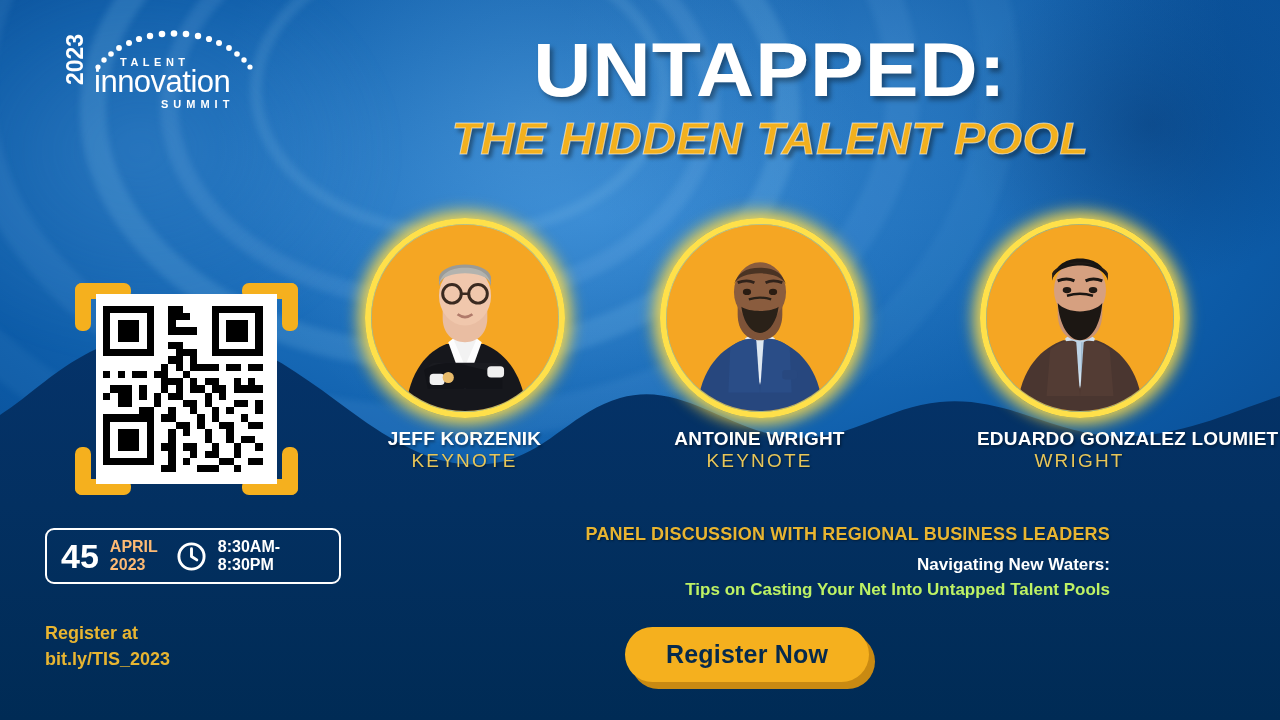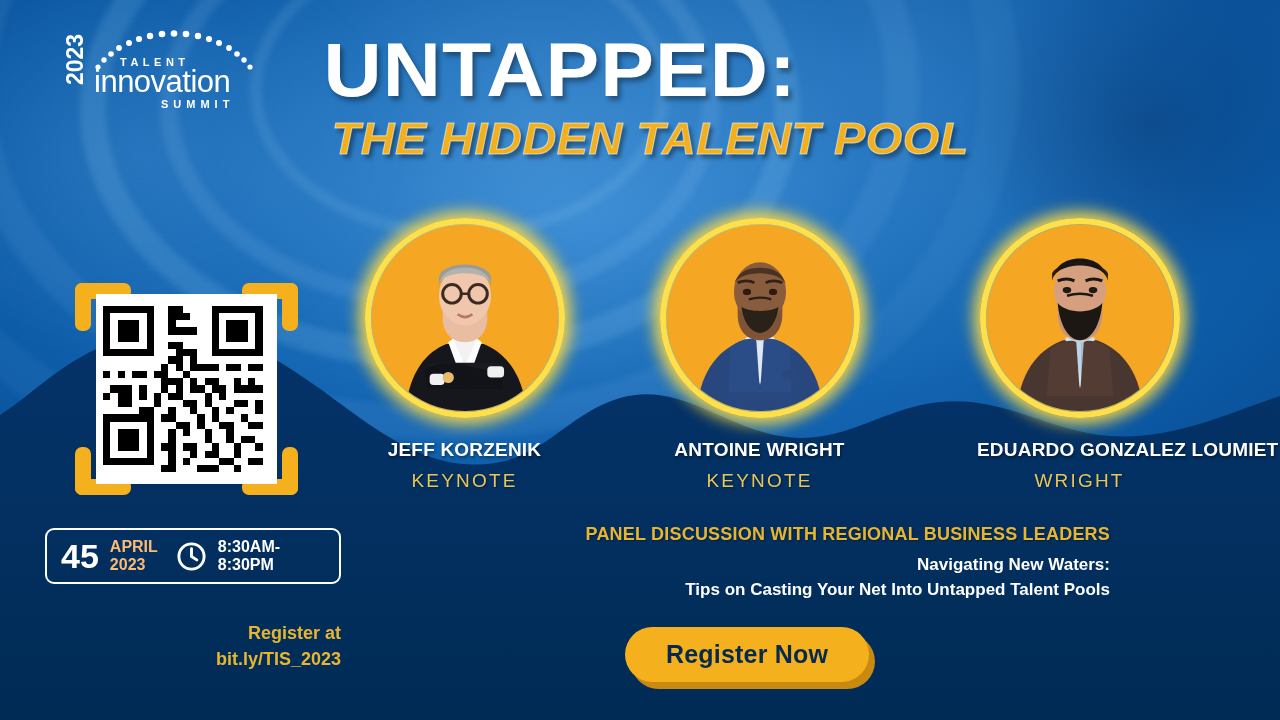--- a/index.html
+++ b/index.html
@@ -58,21 +58,21 @@
   .logo-innovation {
     position:absolute; left:38px; top:38px;
     color:#fff; font-size:31px; font-weight:normal; letter-spacing:-0.5px;
   }
   .logo-summit {
     position:absolute; left:105px; top:72px;
     color:#fff; font-size:11px; font-weight:bold; letter-spacing:5px;
   }
 
   
-  .headline { position:absolute; left:348px; top:34px; width:820px; text-align:left; }
+  .headline { position:absolute; left:360px; top:34px; width:820px; text-align:center; }
   .h-main {
     color:#ffffff; font-size:76px; font-weight:bold; line-height:0.95;
     letter-spacing:1px;
     transform:scaleX(1.06);
     text-shadow:3px 4px 5px rgba(0,0,0,0.38);
   }
   .h-sub {
     margin-top:10px;
     color:#f2b01e; font-size:45px; font-weight:bold; font-style:italic;
     letter-spacing:0.5px; line-height:1;
@@ -99,26 +99,26 @@
     border:6px solid #ffe04a;
     box-shadow:0 0 14px 4px rgba(255,220,70,0.85), inset 0 0 8px 2px rgba(255,235,130,0.6);
   }
   .avatar {
     position:absolute; inset:7px; border-radius:50%; overflow:hidden;
     background:#f5a623;
   }
   .avatar svg { display:block; width:100%; height:100%; }
 
   .sp-name {
-    margin-top:21px; color:#ffffff; font-size:19px; font-weight:bold;
+    margin-top:10px; color:#ffffff; font-size:19px; font-weight:bold;
     letter-spacing:0.2px; white-space:nowrap;
     text-shadow:1px 2px 3px rgba(0,0,0,0.45);
   }
   .sp-role {
-    margin-top:9px; color:#e8c659; font-size:19px; font-weight:normal;
+    color:#e8c659; font-size:19px; font-weight:normal;
     letter-spacing:2.2px;
     text-shadow:1px 1px 2px rgba(0,0,0,0.4);
   }
   .sp3 .sp-name { font-size:19px; }
 
   
   .qr-block { position:absolute; left:75px; top:283px; width:223px; height:212px; }
   .qr-bracket { position:absolute; width:56px; height:48px; }
   .qr-bracket i { position:absolute; background:#f5b01e; border-radius:7px; }
   .qr-white {
@@ -133,32 +133,32 @@
     border:2.5px solid #ffffff; border-radius:9px;
     display:flex; align-items:center; padding:0 14px; gap:11px;
   }
   .d-day { color:#fff; font-size:34px; font-weight:bold; line-height:1; }
   .d-md { color:#fdba74; font-size:16px; font-weight:bold; line-height:1.12; }
   .clock { width:31px; height:31px; flex:none; margin-left:7px; }
   .d-time { color:#fff; font-size:16px; font-weight:bold; line-height:1.12; }
 
   
   .reg-at {
-    position:absolute; left:45px; top:620px; width:296px; text-align:right;
+    position:absolute; left:45px; top:620px; width:296px; text-align:left;
     color:#e8b531; font-size:18px; font-weight:bold; line-height:1.45;
   }
 
   
   .panel { position:absolute; left:390px; top:524px; width:720px; text-align:right; }
   .panel-title {
     color:#e8b531; font-size:18px; font-weight:bold; letter-spacing:0.2px;
     text-shadow:1px 1px 2px rgba(0,0,0,0.35);
   }
   .panel-l1 { margin-top:10px; color:#fff; font-size:17px; font-weight:bold; }
-  .panel-l2 { margin-top:5px; color:#ffffff; font-size:17px; font-weight:bold; }
+  .panel-l2 { margin-top:5px; color:#bef264; font-size:17px; font-weight:bold; }
 
   
   .cta-wrap { position:absolute; left:625px; top:627px; width:250px; height:62px; }
   .cta-shadow {
     position:absolute; left:6px; top:7px; width:244px; height:55px;
     background:#c98a12; border-radius:31px;
   }
   .cta {
     position:absolute; left:0; top:0; width:244px; height:55px;
     background:#f5b01e; border:none; border-radius:31px;

